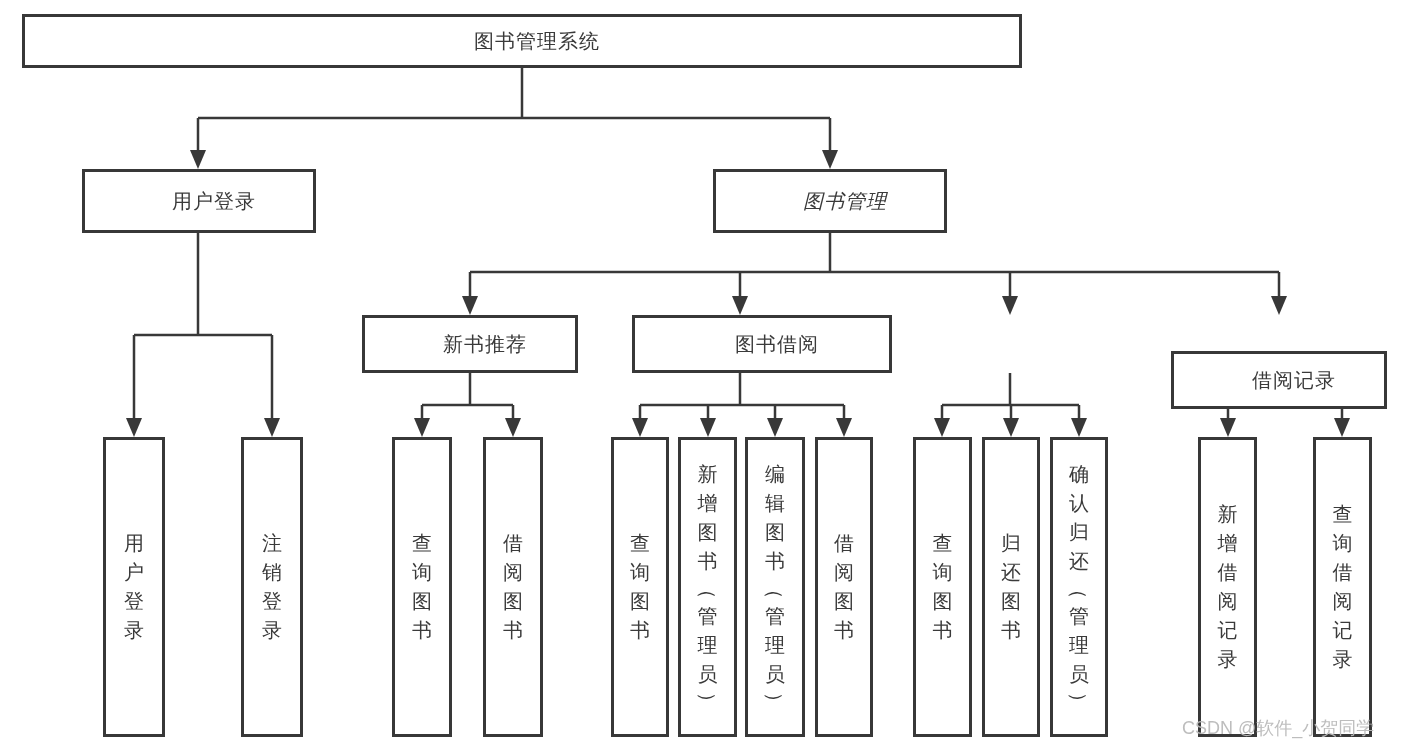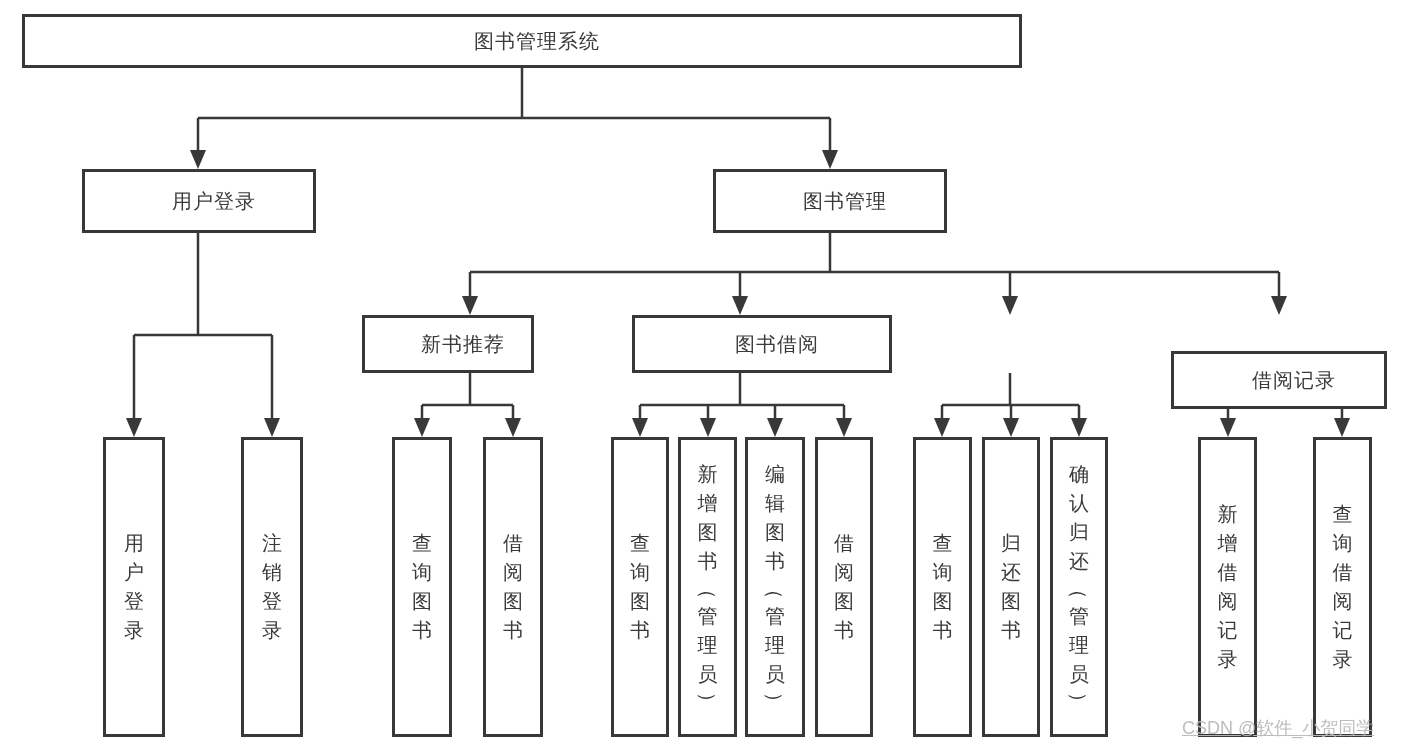--- a/index.html
+++ b/index.html
@@ -58,21 +58,20 @@
     line-height: 26px;
   }
   .watermark {
     position: absolute;
     left: 1182px;
     top: 716px;
     font-size: 18px;
     color: rgba(185, 185, 185, 0.95);
     white-space: nowrap;
     z-index: 5;
-    text-decoration: underline;
   }
 </style>
 </head>
 <body>
 
 <div class="canvas">
 
   <svg class="connectors" viewBox="0 0 1405 747" xmlns="http://www.w3.org/2000/svg">
     <path fill="none" stroke="#383838" stroke-width="2.5" d="
       M522 68 V118 M198 118 H830 M198 118 V152 M830 118 V152
@@ -101,23 +100,23 @@
       <polygon points="1003,418 1019,418 1011,437"></polygon>
       <polygon points="1071,418 1087,418 1079,437"></polygon>
       <polygon points="1220,418 1236,418 1228,437"></polygon>
       <polygon points="1334,418 1350,418 1342,437"></polygon>
     </g>
   </svg>
 
   <div class="hbox" style="left:22px; top:14px; width:1000px; height:54px;">图书管理系统</div>
 
   <div class="hbox" style="left:82px; top:169px; width:234px; height:64px;">用户登录</div>
-  <div class="hbox" style="left:713px; top:169px; width:234px; height:64px;">图书管理</div>
-
-  <div class="hbox" style="left:362px; top:315px; width:172px; height:58px;">新书推荐</div>
+  <div class="hbox" style="left:713px; top:169px; width:234px; height:64px;font-style:italic;">图书管理</div>
+
+  <div class="hbox" style="left:362px; top:315px; width:216px; height:58px;">新书推荐</div>
   <div class="hbox" style="left:632px; top:315px; width:260px; height:58px;">图书借阅</div>
   <div class="hbox" style="left:1171px; top:315px; width:216px; height:58px;margin-top:36px;">借阅记录</div>
 
   <div class="leaf" style="left:103px; width:62px;">
       <span>用</span>
       <span>户</span>
       <span>登</span>
       <span>录</span>
     </div>
   <div class="leaf" style="left:241px; width:62px;">

